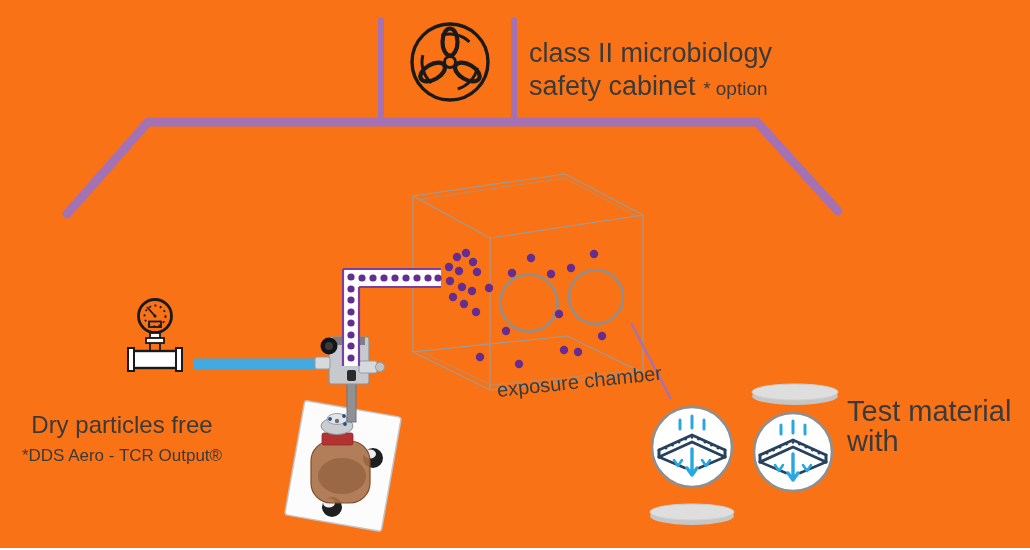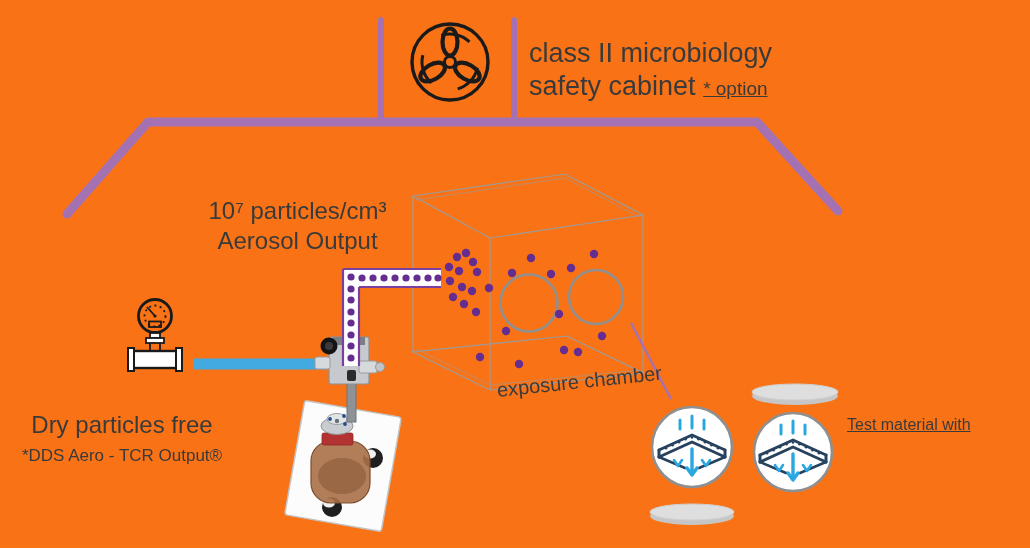--- a/index.html
+++ b/index.html
@@ -12,26 +12,26 @@
   .fan,.gauge{stroke:var(--icon-black);fill:none;}
   .wire{stroke:var(--wireframe-gray);fill:none;stroke-width:1.2;}
   .wire2{stroke:var(--wireframe-gray);fill:none;stroke-width:0.8;opacity:.75;}
   .port{stroke:var(--port-gray);fill:none;stroke-width:2.6;}
   .blue-line{stroke:var(--blue-tube);stroke-width:11;}
   .tubeline{stroke:var(--purple-tube);fill:none;stroke-width:2.2;}
   .navy{stroke:var(--membrane-navy);fill:none;stroke-linecap:round;stroke-linejoin:round;}
   .barrow{stroke:var(--arrow-blue);fill:none;stroke-linecap:round;stroke-linejoin:round;}
   .testc{stroke:var(--port-gray);fill:#fff;stroke-width:2.6;}
   #cabinet-label{left:529px;top:37px;font-size:27px;line-height:33px;}
-  #cabinet-label .opt{font-size:19px;text-decoration:underline;}
+  #cabinet-label .opt{font-size:19px;}
   #aerosol-label{left:180px;top:196px;width:235px;text-align:center;font-size:24px;line-height:30px;}
   #pressure-label{left:2px;top:388px;width:240px;text-align:center;font-size:24px;line-height:29px;margin-top:22px;}
   #pressure-label .foot{font-size:17px;margin-top:2px;}
   #chamber-label{left:497px;top:379px;font-size:20px;transform:rotate(-6deg);transform-origin:left center;}
-  #test-label{left:847px;top:410px;font-size:16px;line-height:30px;text-decoration:underline;}
+  #test-label{left:847px;top:396px;font-size:29px;line-height:30px;}
 </style>
 </head>
 <body>
 
 <div id="stage">
 
   <svg id="gfx" width="1030" height="550" viewBox="0 0 1030 550">
 
     <g>
       <polyline class="bracket" stroke-width="9" points="67,214 148,122 757,122 838,211"></polyline>
@@ -228,24 +228,20 @@
   </svg>
 
   <div class="label" id="cabinet-label">
     <div>class II microbiology</div>
     <div>
       <span>safety cabinet</span>
       <span class="opt">* option</span>
     </div>
   </div>
 
-  <div class="label" id="aerosol-label">
-    <div>10⁷ particles/cm³</div>
-    <div>Aerosol Output</div>
-  </div>
 
   <div class="label" id="pressure-label">
     <div>Dry particles free</div>
     <div class="foot">*DDS Aero - TCR Output®</div>
   </div>
 
   <div class="label" id="chamber-label">exposure chamber</div>
 
   <div class="label" id="test-label">
     <div>Test material with</div>

